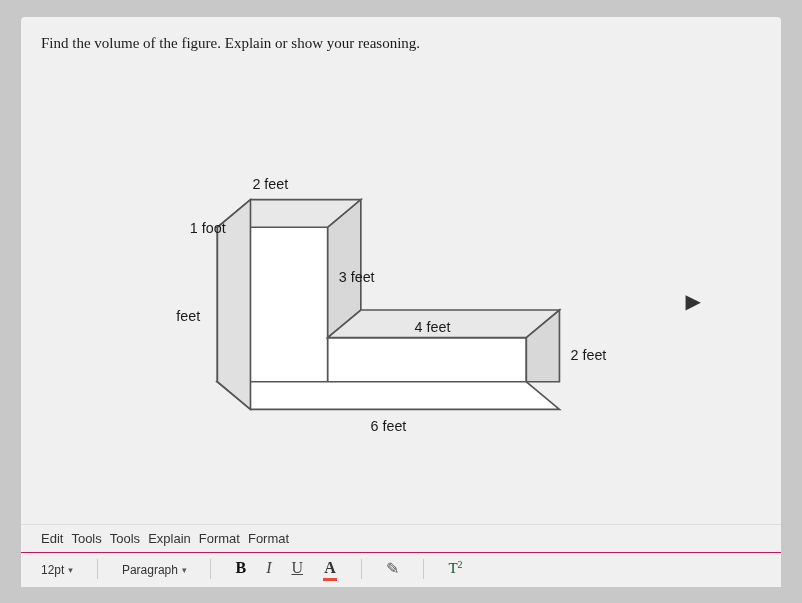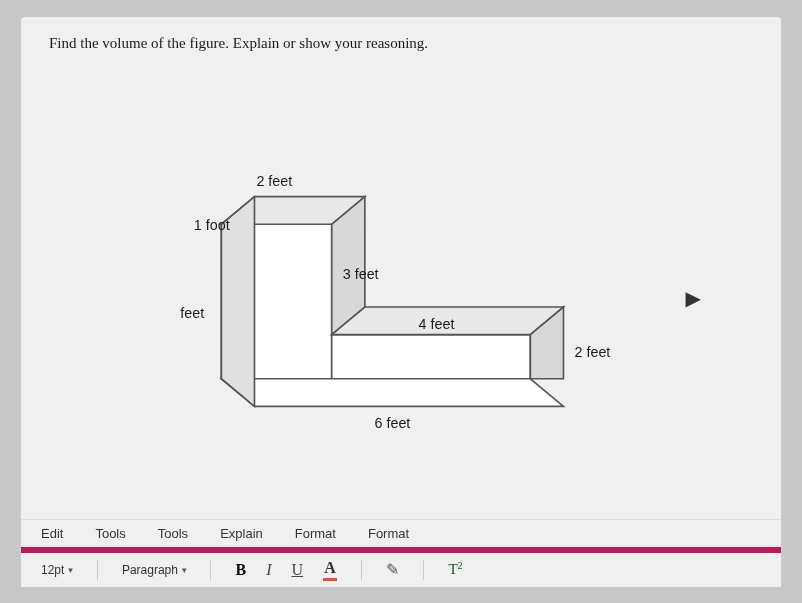--- a/index.html
+++ b/index.html
@@ -20,21 +20,21 @@
       height: 570px;
       background-color: #f0f0f0;
       border-radius: 4px;
       display: flex;
       flex-direction: column;
       position: relative;
     }
 
     .content-area {
       flex: 1;
-      padding: 16px 20px 10px 28px;
+      padding: 16px 20px 10px 20px;
       display: flex;
       flex-direction: column;
       gap: 20px;
     }
 
     .question-text {
       font-size: 15px;
       color: #1a1a1a;
       font-family: Georgia, serif;
       line-height: 1.4;
@@ -61,36 +61,35 @@
       transform: translateY(-20%);
       font-size: 20px;
       color: #333;
     }
 
     .menu-bar {
       border-top: 1px solid #ddd;
       padding: 6px 20px;
       display: flex;
       align-items: center;
-      gap: 32px;
+      gap: 8px;
       background-color: #f0f0f0;
     }
 
     .menu-item {
       font-size: 13px;
       color: #333;
       cursor: pointer;
       font-family: Arial, sans-serif;
     }
 
     .toolbar-bar {
-      border-top: 6px solid #be185d;
+      border-top: 1px solid #be185d;
       padding: 6px 20px;
       display: flex;
-      align-items: center;
       gap: 20px;
       background-color: #f0f0f0;
     }
 
     .toolbar-select {
       font-size: 12px;
       color: #333;
       display: flex;
       align-items: center;
       gap: 4px;

